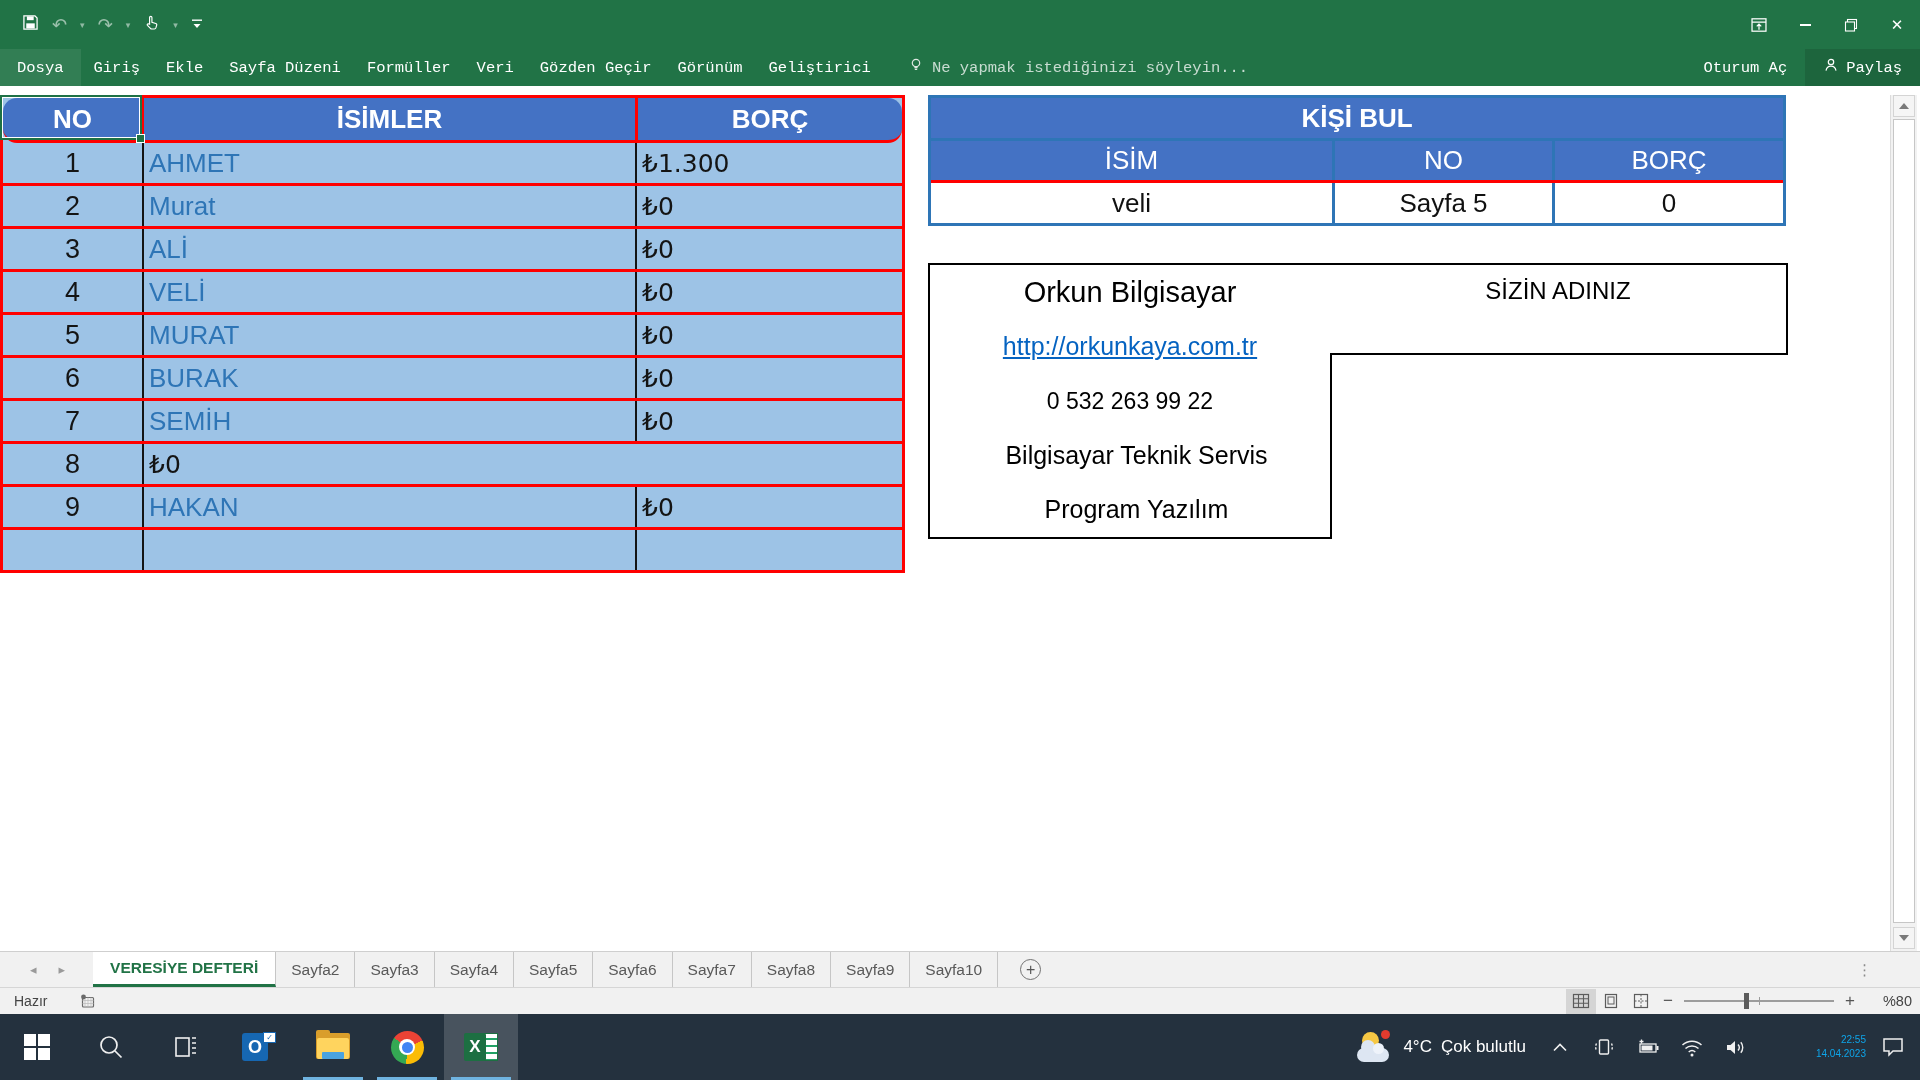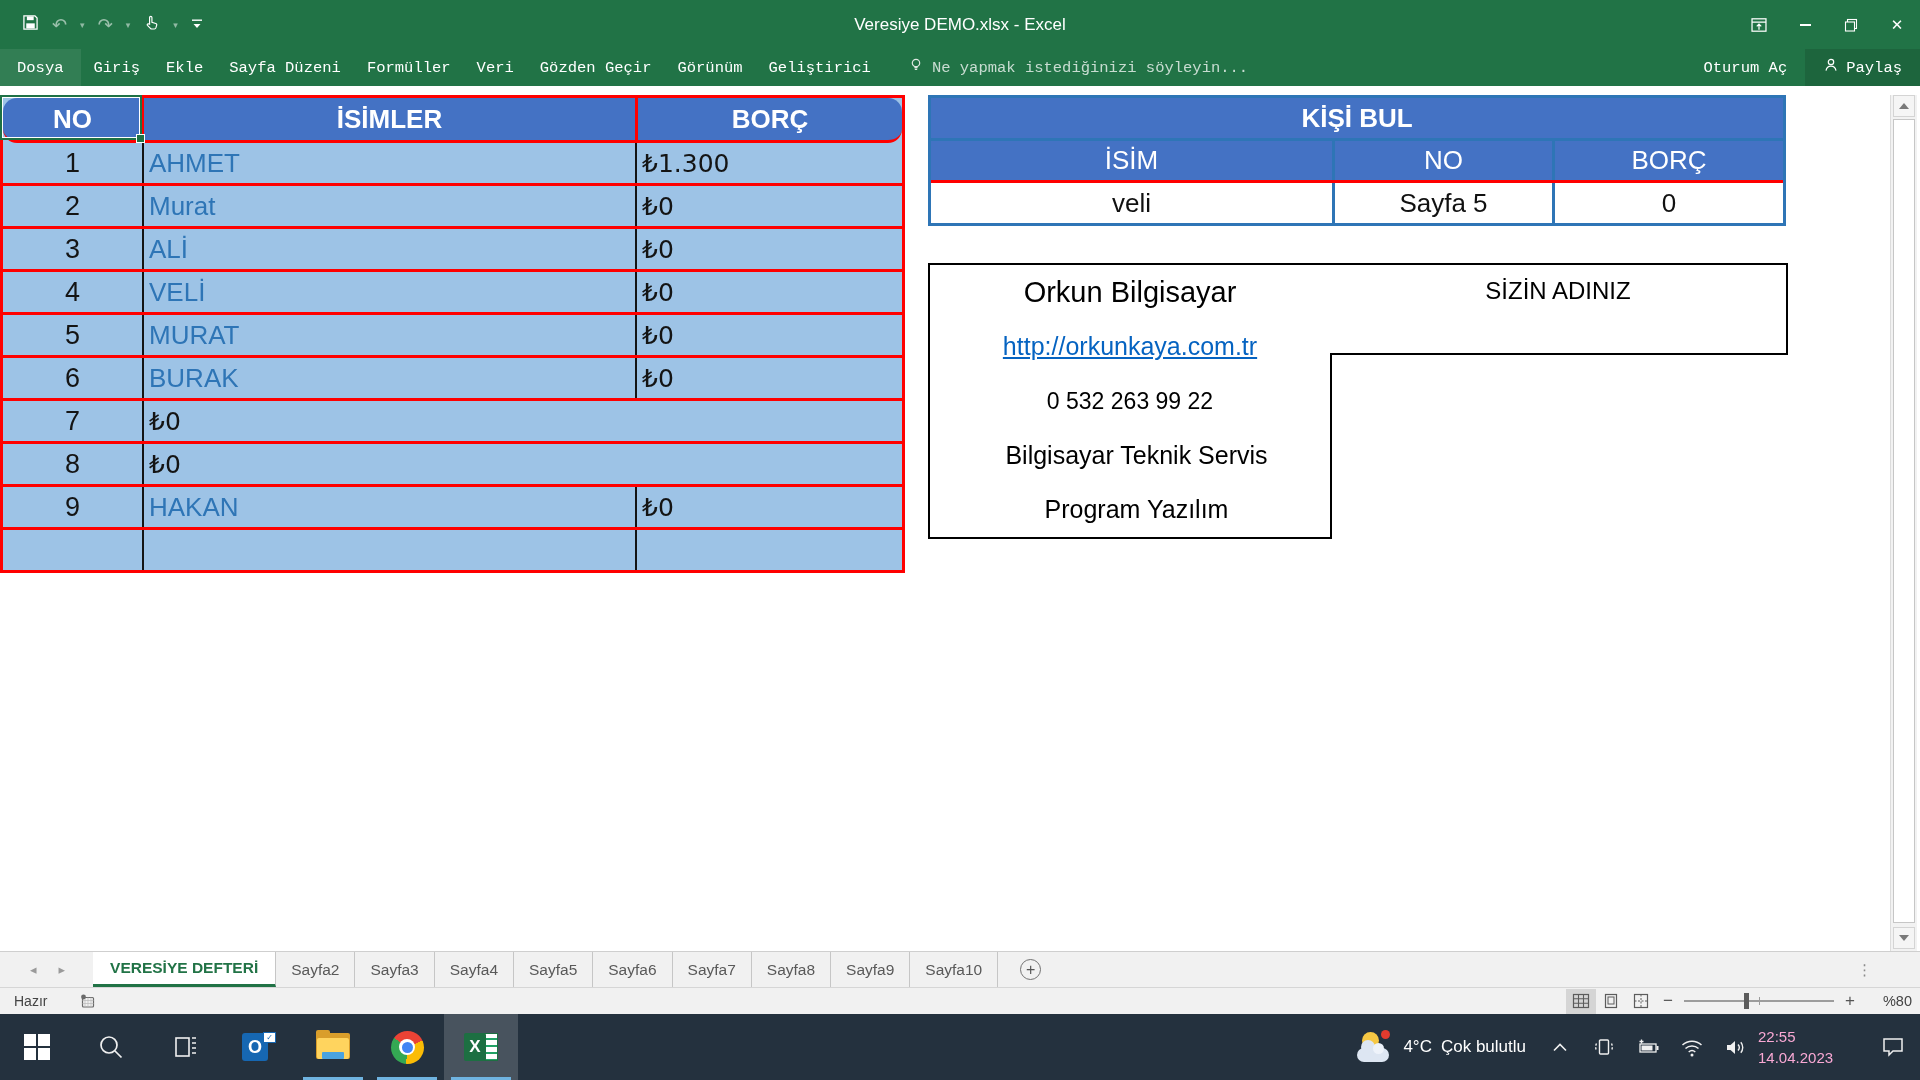--- a/index.html
+++ b/index.html
@@ -137,21 +137,21 @@
   
   .tray{margin-left:auto;display:flex;align-items:center;}
   .weather{display:flex;align-items:center;gap:9px;padding:0 12px;color:#fff;font-size:17px;}
   .ic-weather{position:relative;width:38px;height:34px;}
   .ic-weather .wx-moon{position:absolute;left:6px;top:2px;width:17px;height:17px;border-radius:50%;background:#f6c844;}
   .ic-weather .wx-dot{position:absolute;right:4px;top:0;width:9px;height:9px;border-radius:50%;background:#e23b2e;}
   .ic-weather .wx-cloud{position:absolute;left:1px;bottom:2px;width:32px;height:14px;border-radius:8px;background:#dde6f2;}
   .ic-weather .wx-cloud::before{content:"";position:absolute;left:4px;top:-8px;width:14px;height:14px;border-radius:50%;background:#dde6f2;}
   .ic-weather .wx-cloud::after{content:"";position:absolute;right:5px;top:-5px;width:11px;height:11px;border-radius:50%;background:#eef3fa;}
   .tray-ic{width:44px;height:66px;display:flex;align-items:center;justify-content:center;}
-  .clock{width:108px;text-align:left;color:#f9a8d4;font-size:15px;line-height:1.4;}
+  .clock{width:108px;text-align:right;color:#0ea5e9;font-size:10px;line-height:1.4;}
   .action-center{width:54px;height:66px;display:flex;align-items:center;justify-content:center;}
 </style>
 </head>
 <body>
 <div id="screen">
 
   <div class="titlebar">
     <div class="qat">
       <span>
         <svg width="17" height="17" viewBox="0 0 16 16">
@@ -170,21 +170,20 @@
           </svg>
       </span>
       <span class="caret">▾</span>
       <span>
         <svg width="12" height="12" viewBox="0 0 12 12">
             <rect x="1" y="1.5" width="10" height="1.4" fill="#fff"></rect>
             <path d="M2.5 6l3.5 4 3.5-4z" fill="#fff"></path>
           </svg>
       </span>
     </div>
-    <div class="win-title">Veresiye DEMO.xlsx - Excel</div>
     <div class="win-controls">
       <div class="win-btn">
         <svg width="18" height="18" viewBox="0 0 16 16" fill="none" stroke="#fff" stroke-width="1.1">
             <rect x="1.8" y="2.5" width="12.4" height="11"></rect>
             <path d="M1.8 5.4h12.4M8 12.2V7.4M6 9.2L8 7.2l2 2"></path>
           </svg>
       </div>
       <div class="win-btn">
           <span class="minimize-bar"></span>
         </div>
@@ -270,20 +269,21 @@
             <div class="c-name">MURAT</div>
             <div class="c-debt">₺0</div>
           </div>
           <div class="dt-row">
             <div class="c-no">6</div>
             <div class="c-name">BURAK</div>
             <div class="c-debt">₺0</div>
           </div>
           <div class="dt-row">
             <div class="c-no">7</div>
+            <div class="c-name">SEMİH</div>
             <div class="c-debt">₺0</div>
           </div>
           <div class="dt-row">
             <div class="c-no">8</div>
             <div class="c-debt">₺0</div>
           </div>
           <div class="dt-row">
             <div class="c-no">9</div>
             <div class="c-name">HAKAN</div>
             <div class="c-debt">₺0</div>

